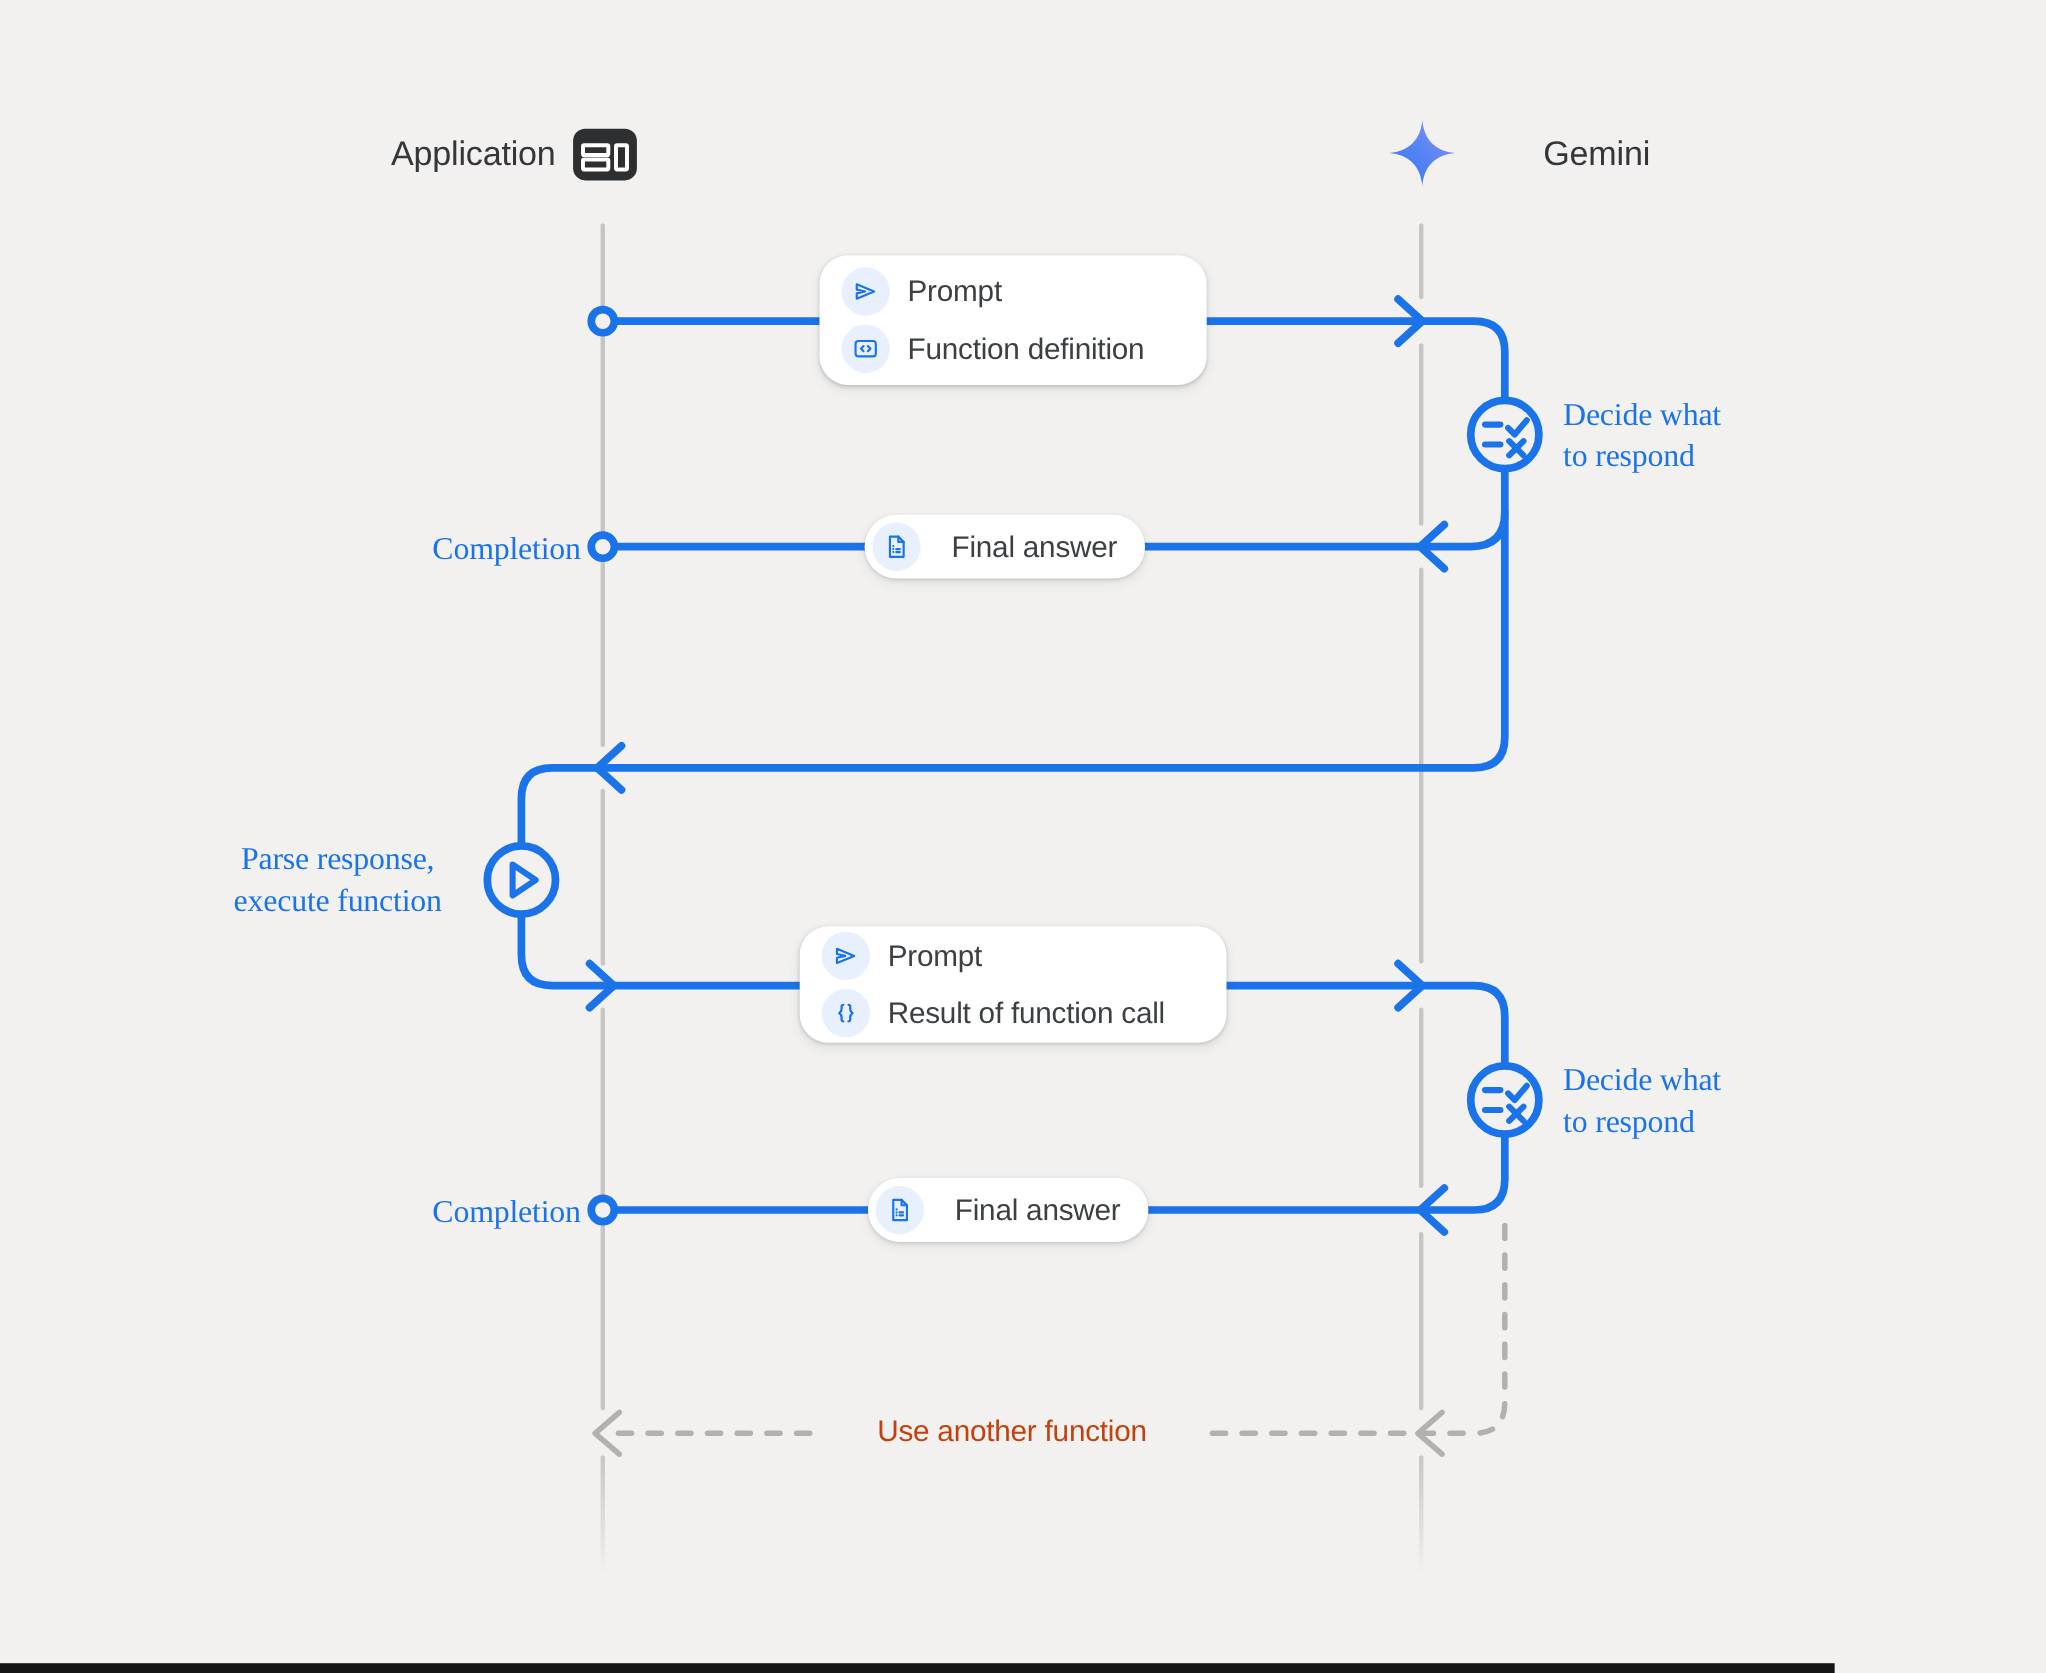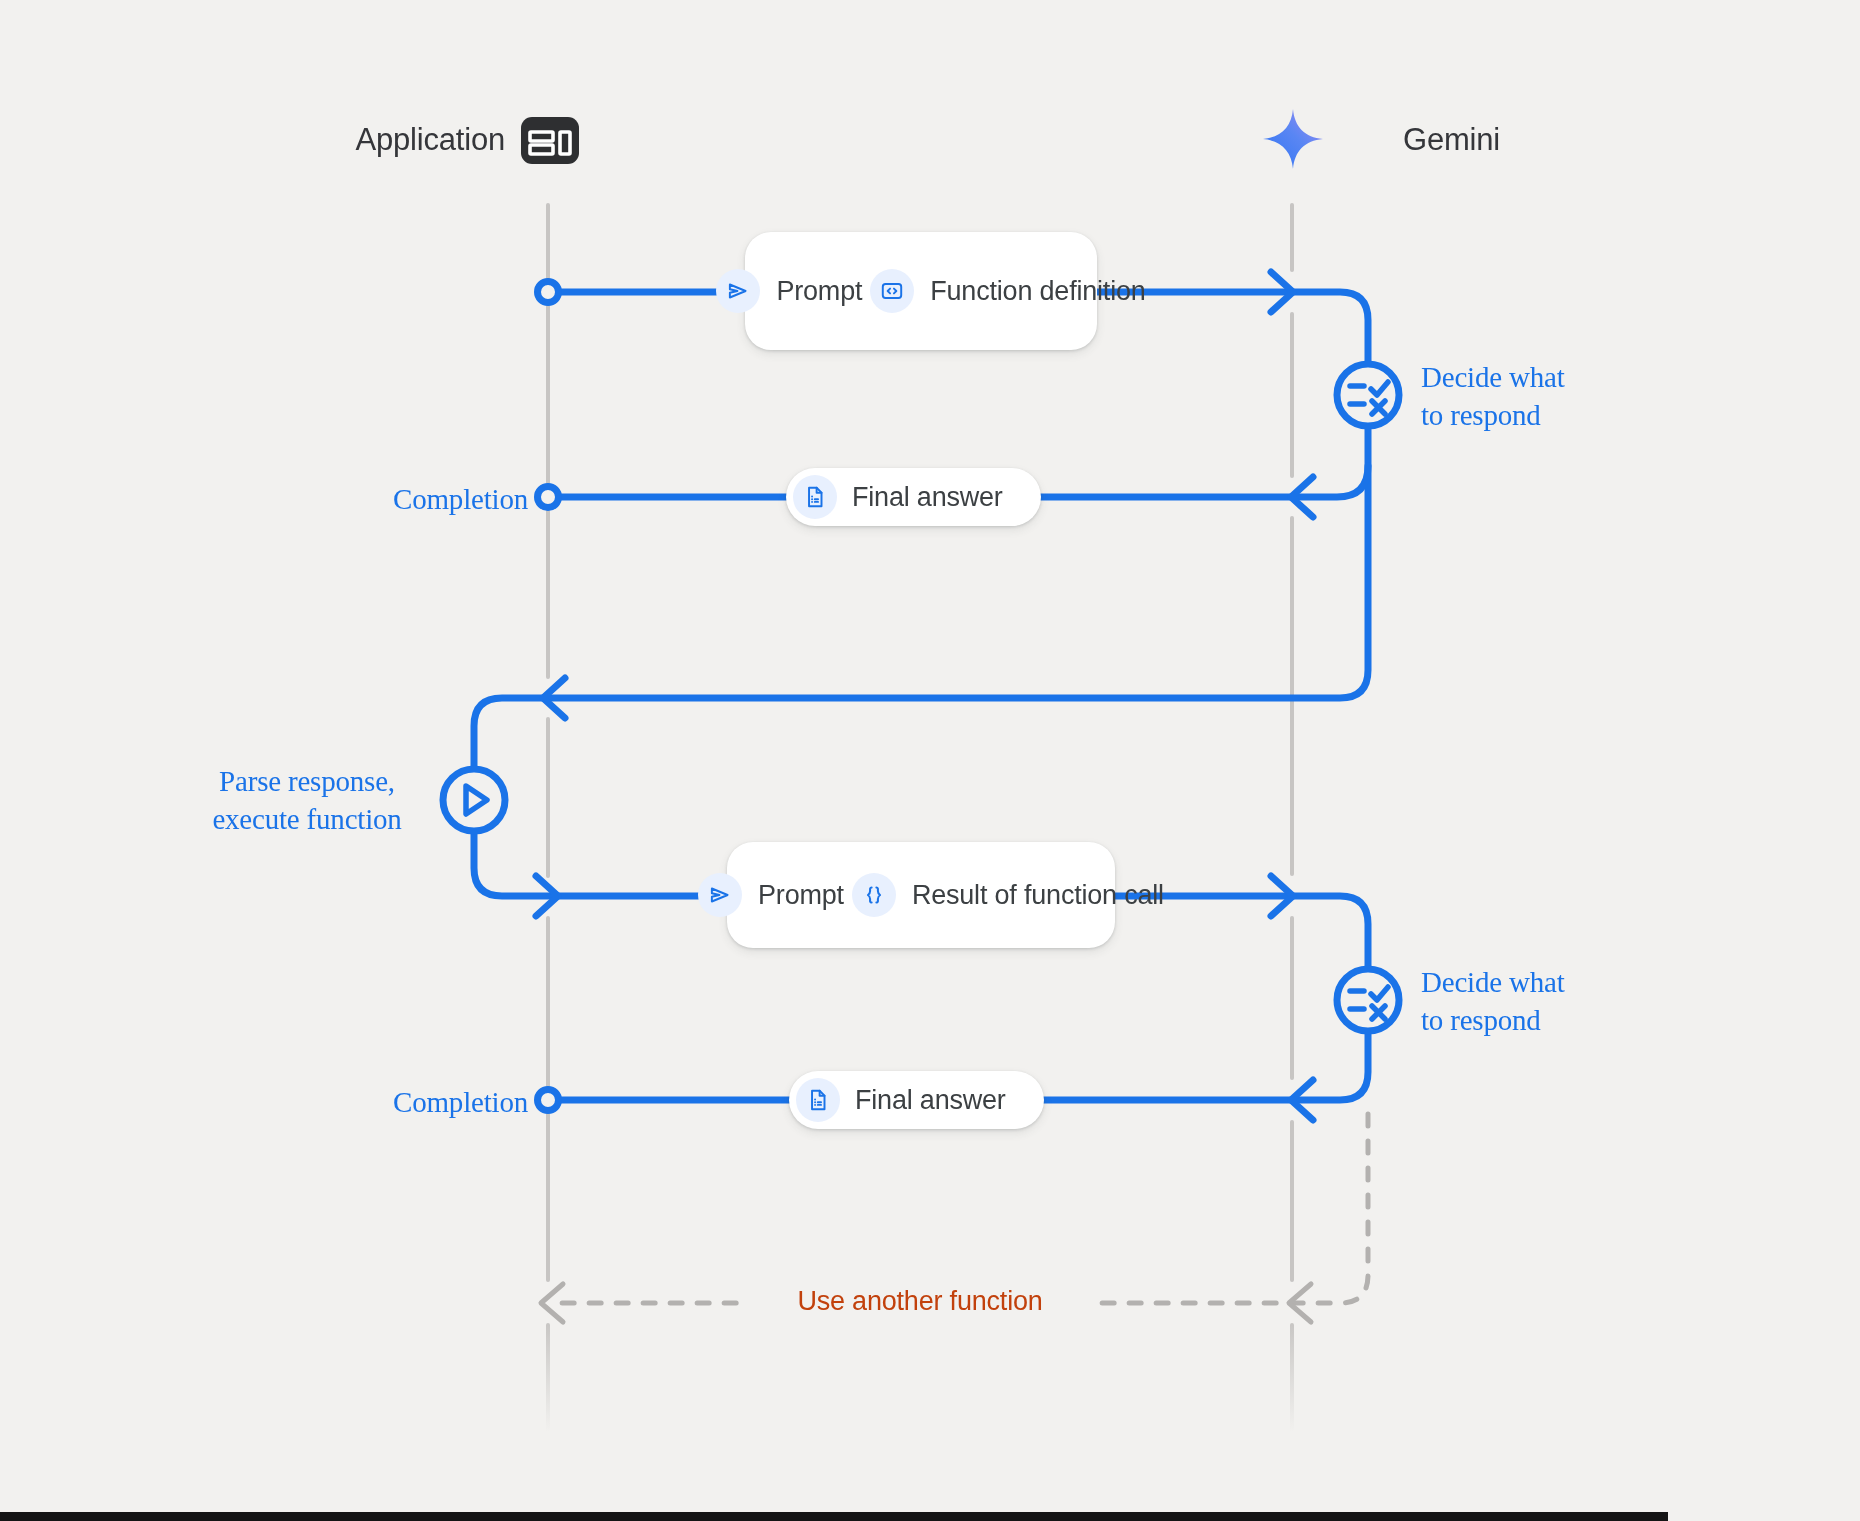--- a/index.html
+++ b/index.html
@@ -3,22 +3,22 @@
 <meta charset="utf-8">
 <style>
   html,body{margin:0;padding:0;background:#f2f1ef;}
   #canvas{position:relative;width:1668px;height:1521px;background:#f2f1ef;overflow:hidden;
           font-family:"Liberation Sans", sans-serif;color:#3c4043;}
   #wires{position:absolute;left:0;top:0;z-index:1;}
   .abs{position:absolute;z-index:2;}
   .actor-label{font-size:31px;font-weight:500;letter-spacing:-.2px;color:#35363a;}
   .card{position:absolute;z-index:2;background:#fff;display:flex;align-items:center;
         box-shadow:0 1px 3px rgba(60,64,67,.20),0 4px 10px rgba(60,64,67,.10);}
-  .card.multi{align-items:stretch;justify-content:center;border-radius:26px;padding-left:20px;gap:8px;}
-  .card.single{border-radius:29px;padding-left:7px;gap:15px;}
+  .card.multi{flex-direction:column;align-items:stretch;justify-content:center;border-radius:26px;padding-left:20px;gap:8px;}
+  .card.single{border-radius:29px;padding-left:7px;gap:28px;}
   .row{display:flex;align-items:center;gap:16px;}
   .chip{width:44px;height:44px;border-radius:50%;background:#e8f0fe;flex:0 0 44px;
         display:flex;align-items:center;justify-content:center;}
   .card-label{font-size:27px;color:#3c4043;white-space:pre;letter-spacing:-.2px;}
   .blue-note{font-size:29px;line-height:38px;color:#1a73e8;font-weight:500;letter-spacing:-.2px;font-family:Liberation Serif, serif;}
   .loop-label{font-size:27px;font-weight:500;color:#c2410c;background:#f2f1ef;text-align:center;
               letter-spacing:-.2px;}
   .bottom-bar{position:absolute;left:0;bottom:0;width:100%;height:9px;background:#141414;z-index:3;}
 </style>
 </head>

